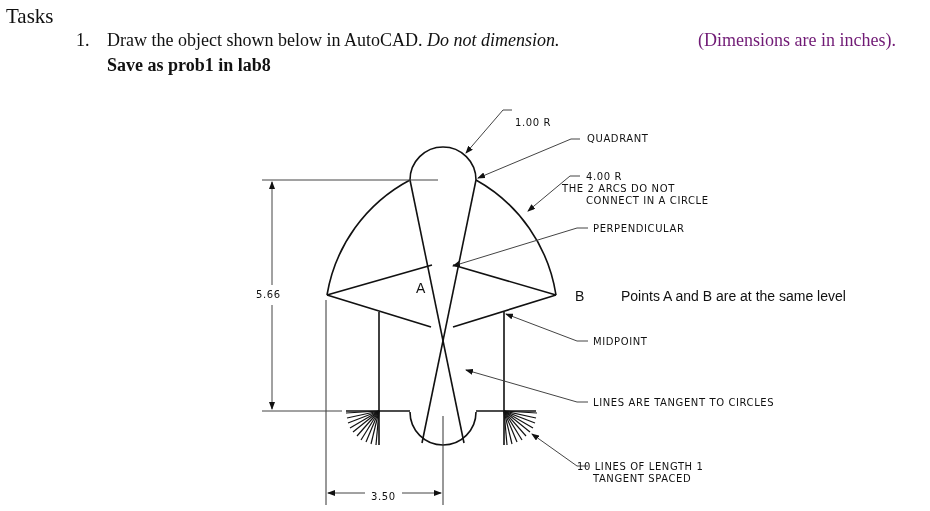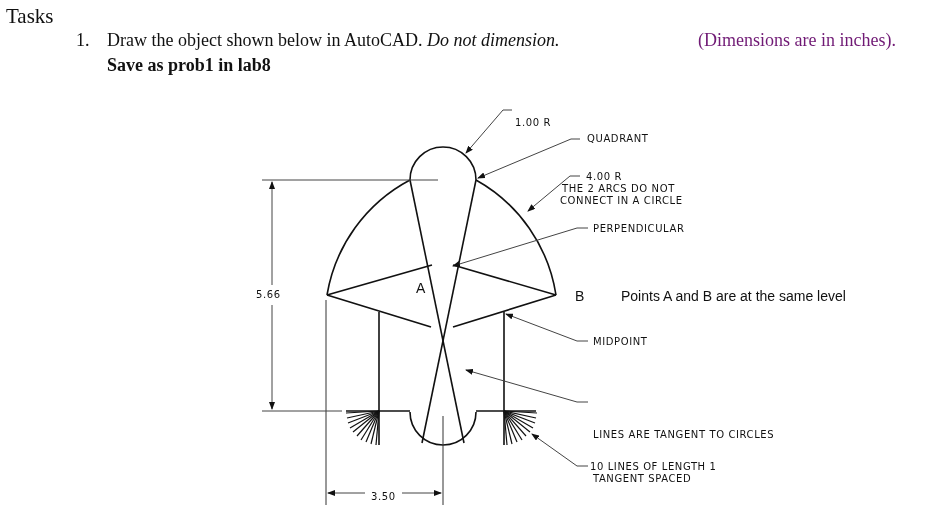--- a/index.html
+++ b/index.html
@@ -103,25 +103,25 @@
     <polyline points="588,341 577,341 506,314" marker-end="url(#arr)"></polyline>
     <polyline points="588,402 577,402 466,370" marker-end="url(#arr)"></polyline>
     <polyline points="588,466 577,466 532,434" marker-end="url(#arr)"></polyline>
   </g>
 </svg>
 
 <div class="abs cad" style="left:515px;top:104px;margin-top:13px;">1.00  R</div>
 <div class="abs cad" style="left:587px;top:133px;">QUADRANT</div>
 <div class="abs cad" style="left:586px;top:171px;text-align:right;">4.00  R</div>
 <div class="abs cad" style="left:562px;top:183px;">THE  2  ARCS  DO  NOT</div>
-<div class="abs cad" style="left:560px;top:195px;">CONNECT  IN  A  CIRCLE</div>
+<div class="abs cad" style="left:586px;top:195px;">CONNECT  IN  A  CIRCLE</div>
 <div class="abs cad" style="left:593px;top:223px;">PERPENDICULAR</div>
 <div class="abs cad" style="left:593px;top:336px;">MIDPOINT</div>
-<div class="abs cad" style="left:593px;top:397px;margin-top:32px;">LINES  ARE  TANGENT  TO  CIRCLES</div>
-<div class="abs cad" style="left:590px;top:461px;">10  LINES  OF  LENGTH  1</div>
+<div class="abs cad" style="left:593px;top:397px;">LINES  ARE  TANGENT  TO  CIRCLES</div>
+<div class="abs cad" style="left:577px;top:461px;">10  LINES  OF  LENGTH  1</div>
 <div class="abs cad" style="left:593px;top:473px;">TANGENT  SPACED</div>
 
 <div class="abs cad" style="left:256px;top:289px;">5.66</div>
 <div class="abs cad" style="left:371px;top:491px;">3.50</div>
 
 <div class="abs pt" style="left:416px;top:280px;">A</div>
 <div class="abs pt" style="left:575px;top:288px;">B</div>
 <div class="abs pt" style="left:621px;top:288px;">Points A and B are at the same level</div>
 
 </body></html>

